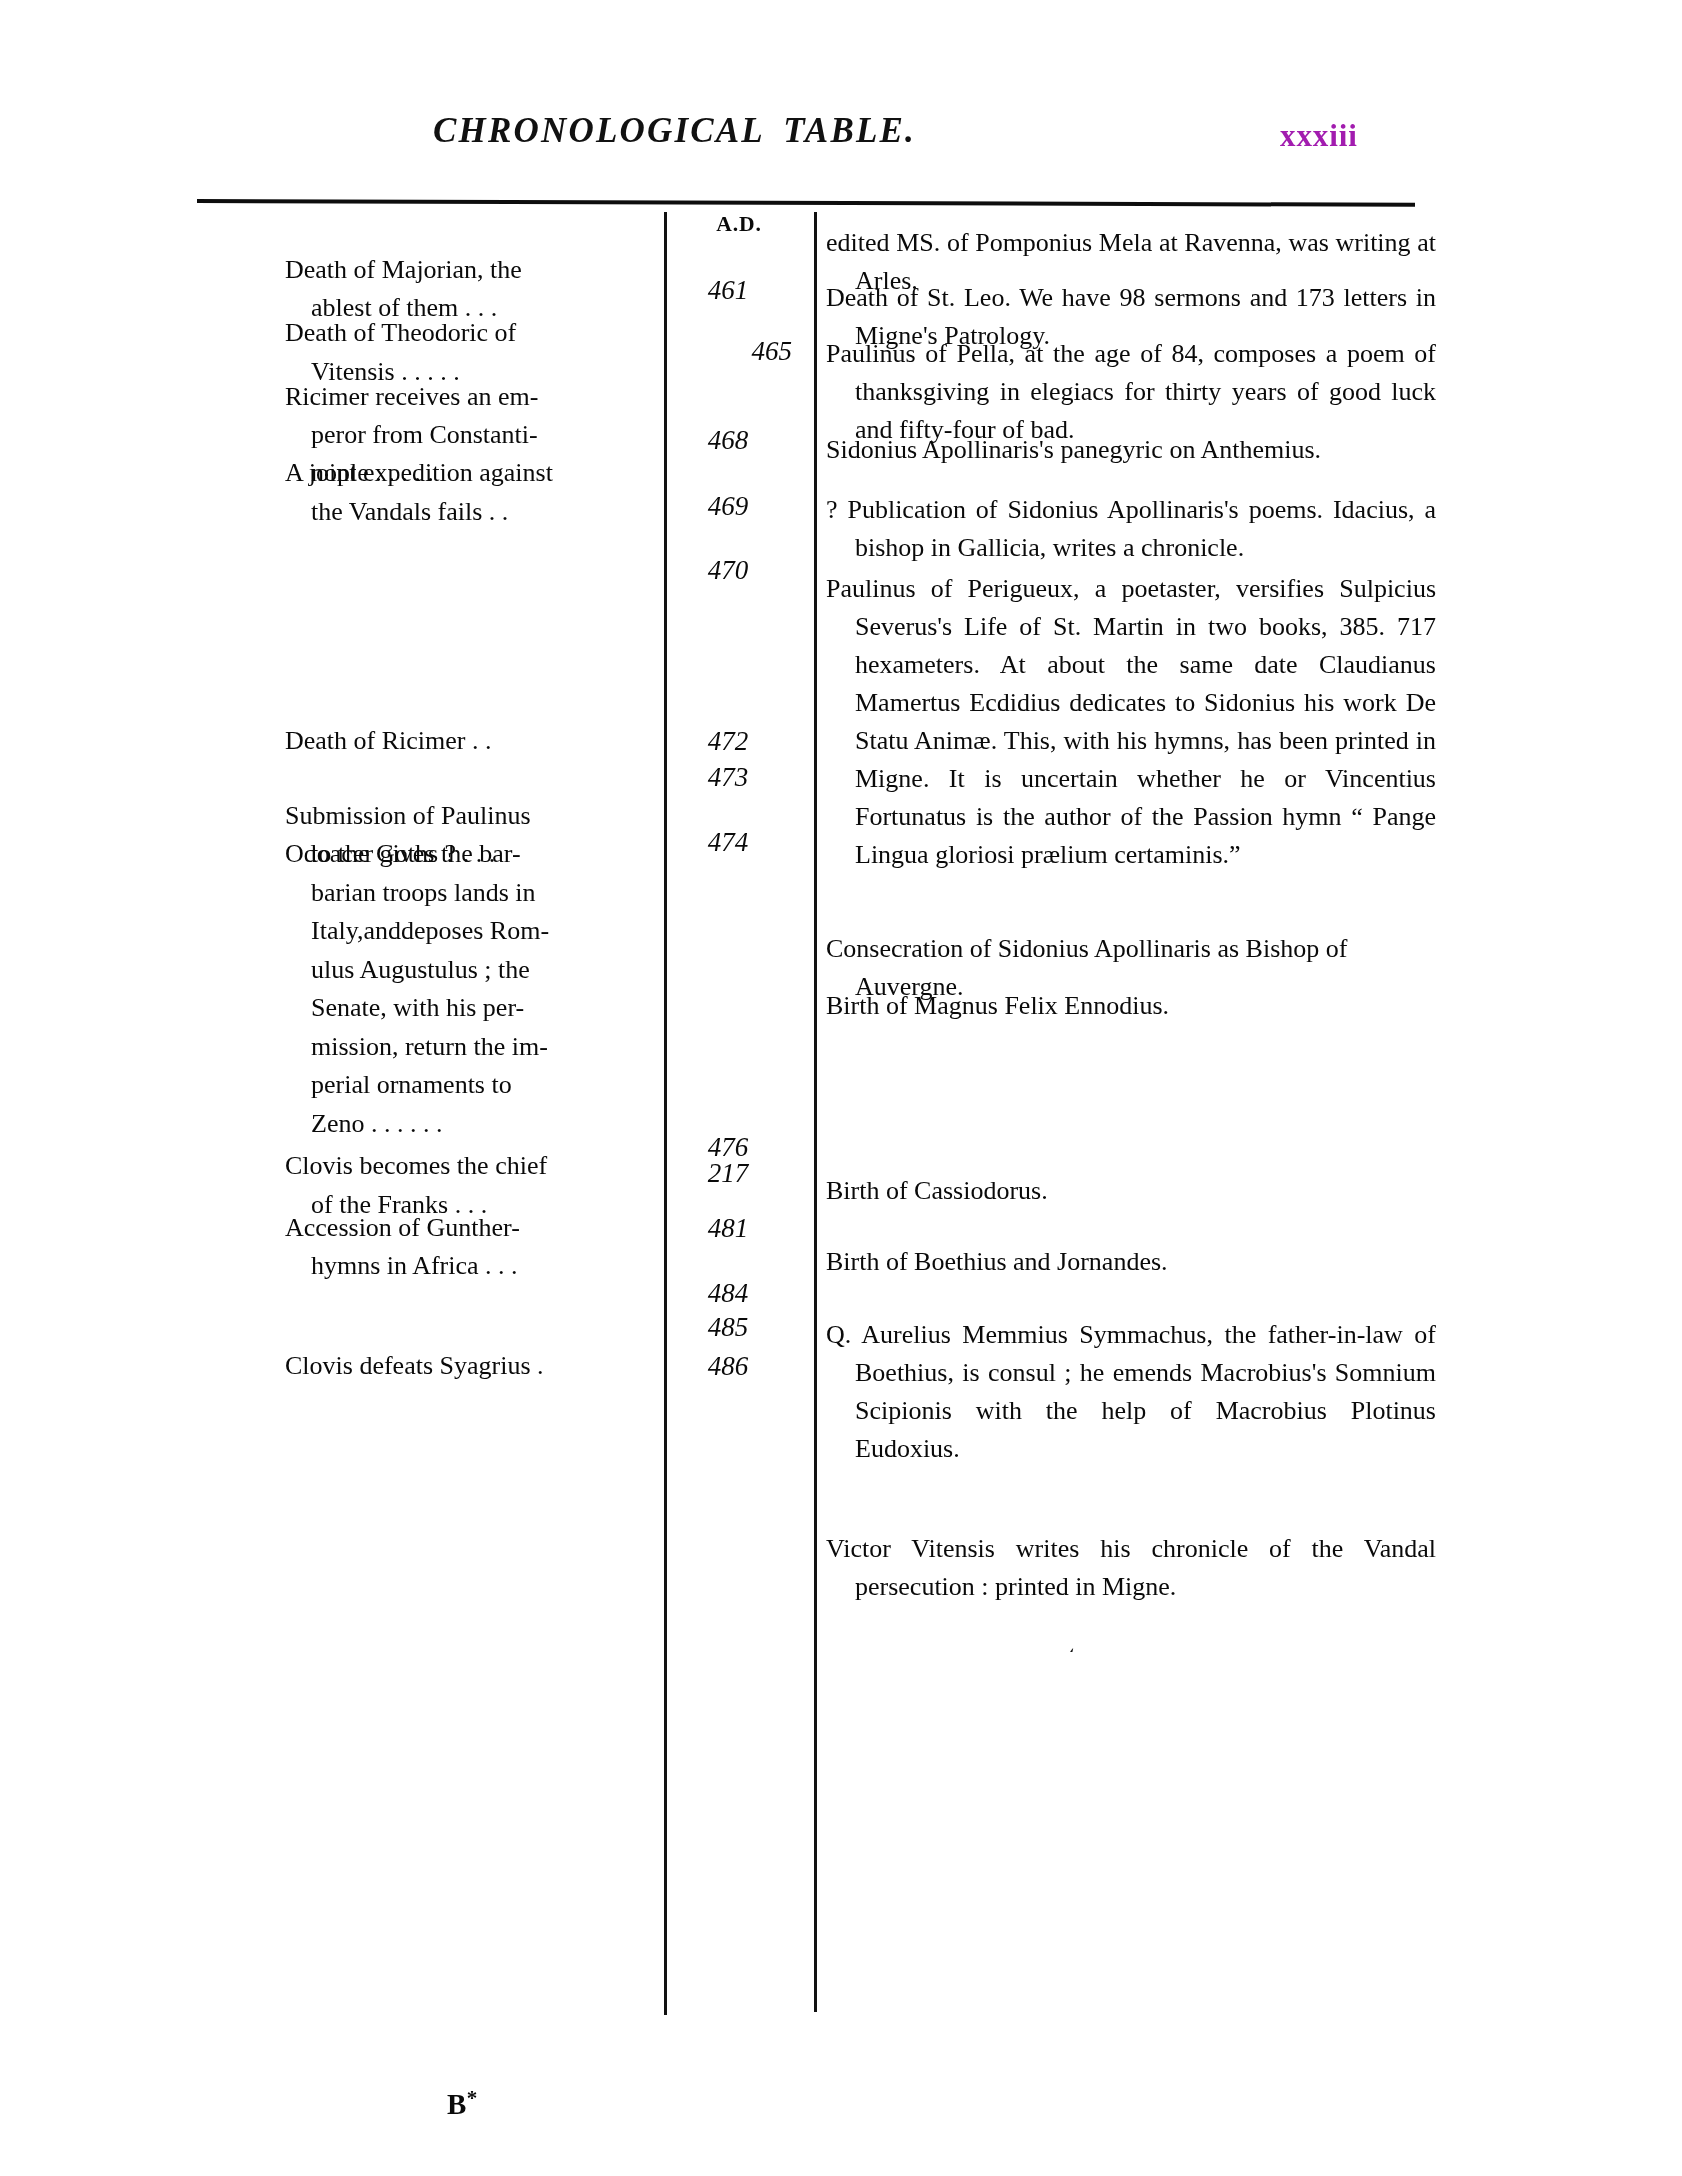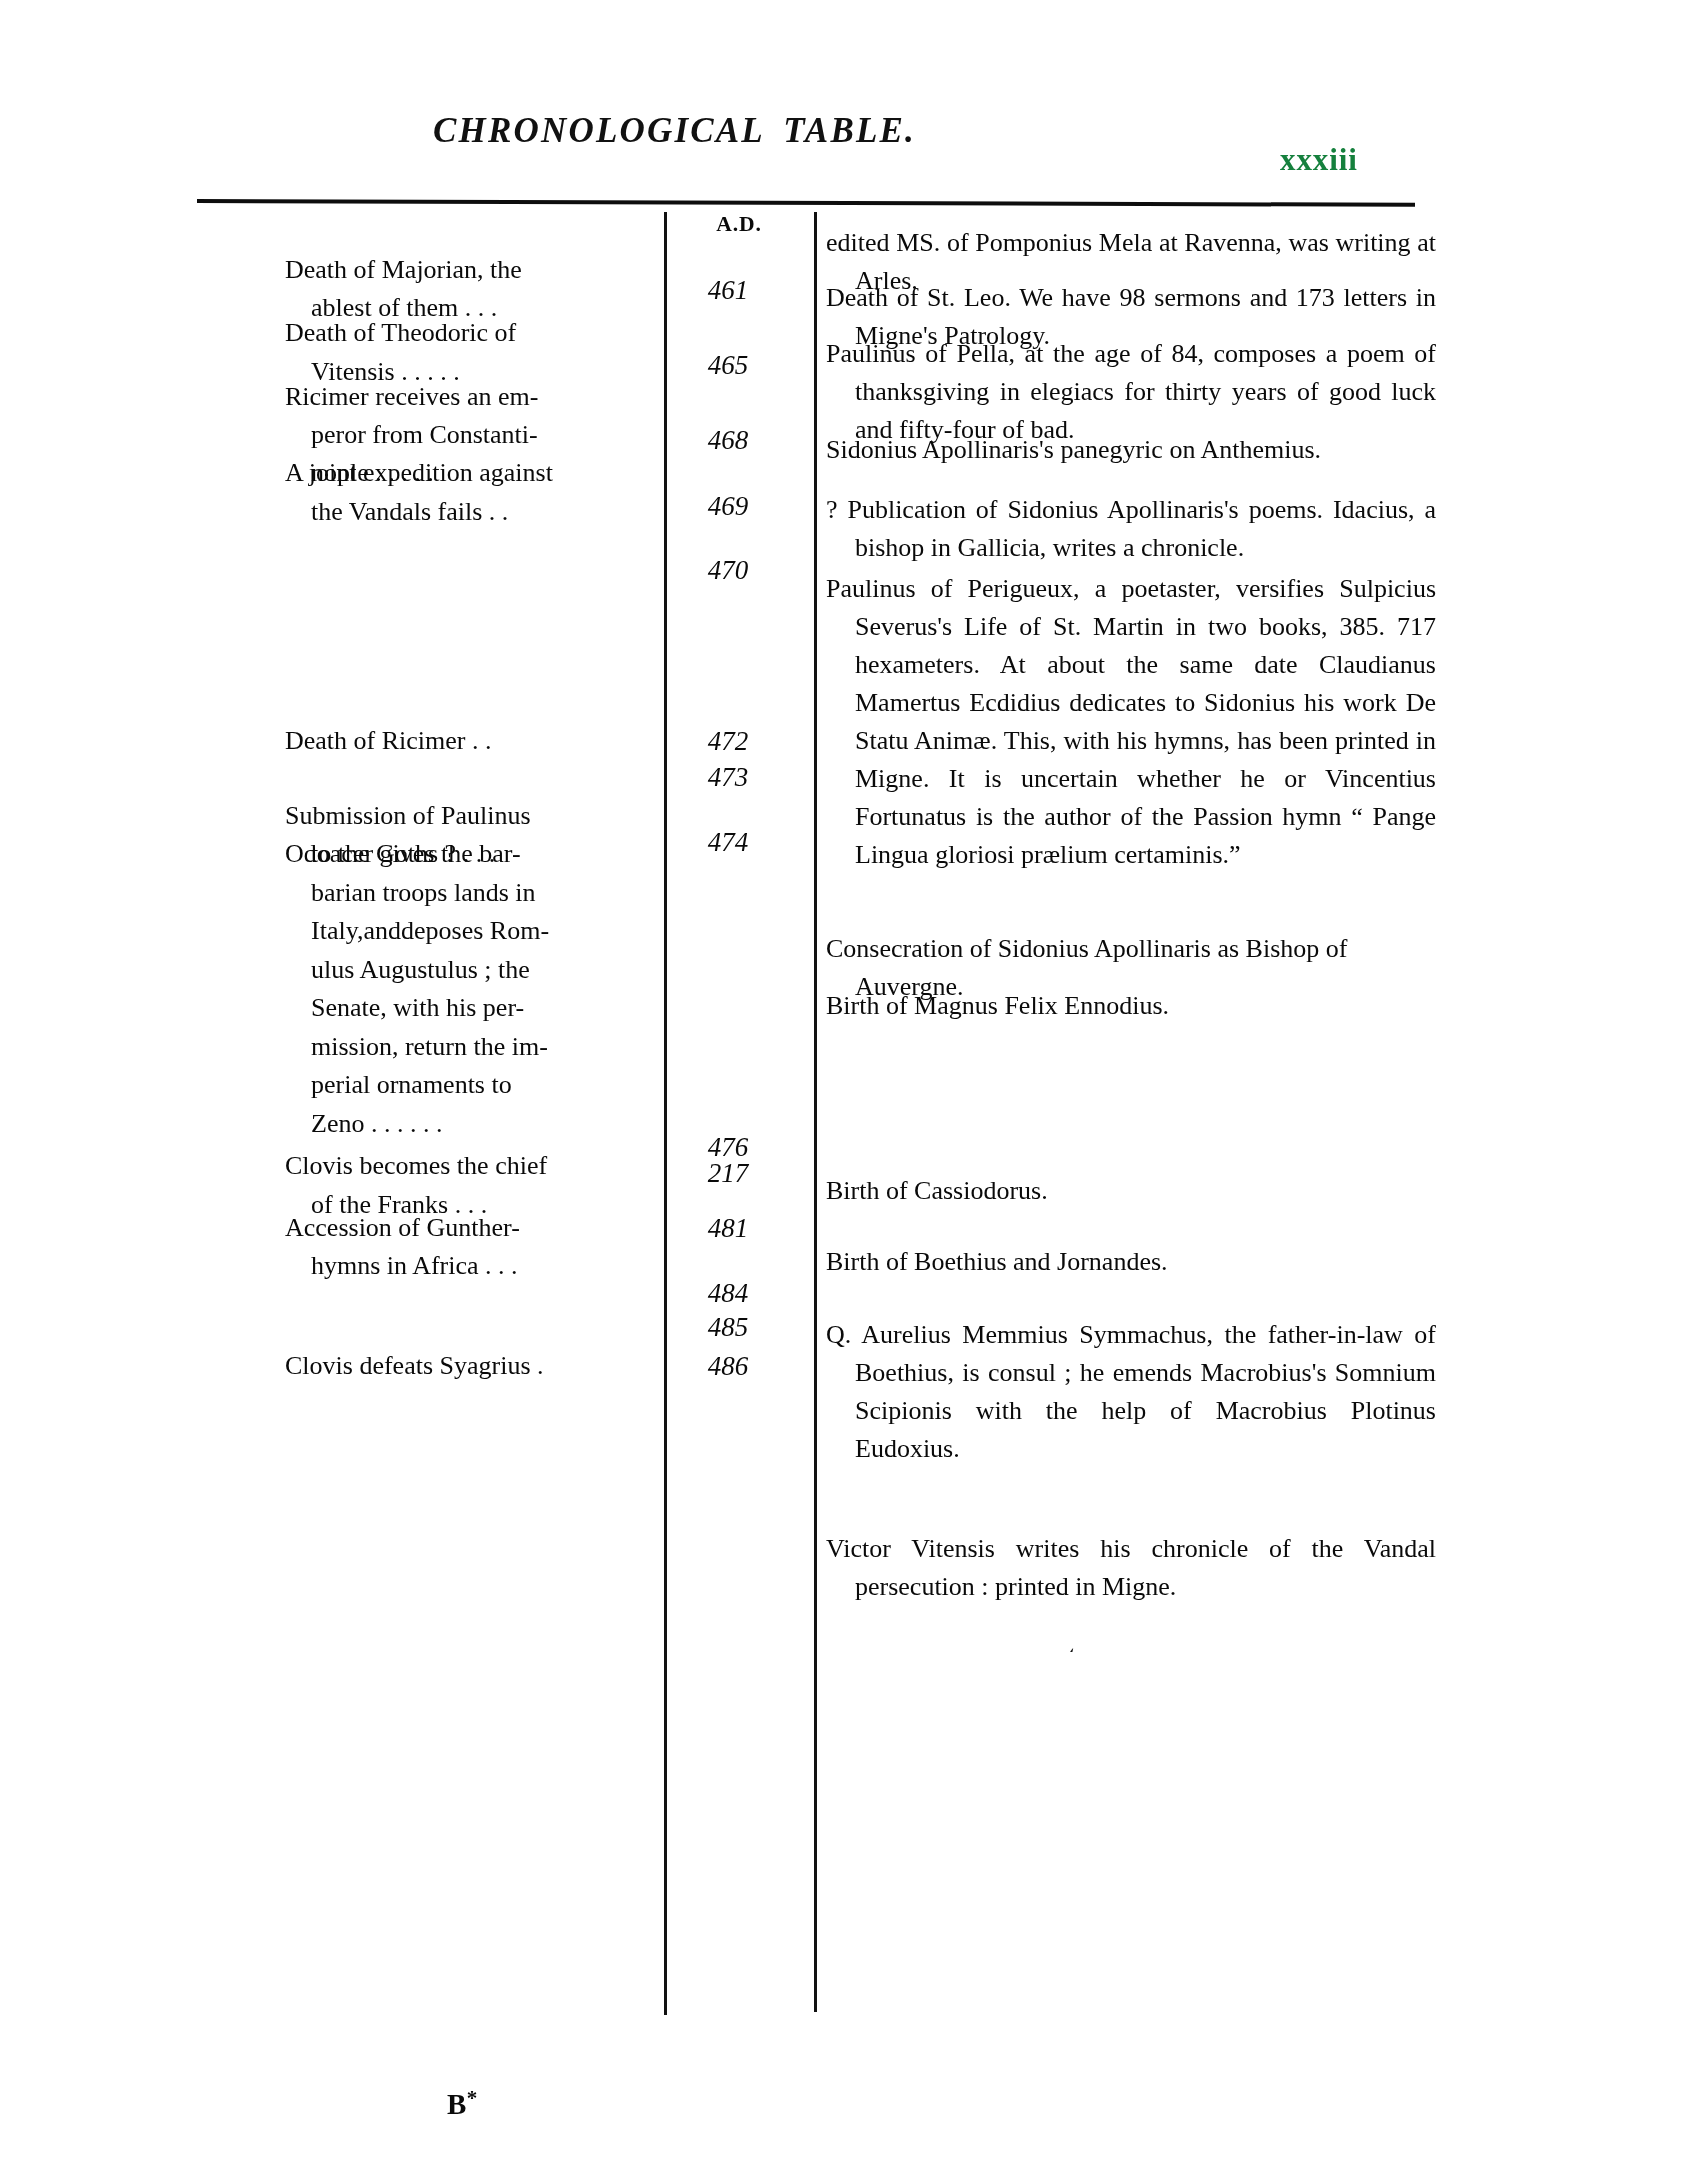--- a/index.html
+++ b/index.html
@@ -44,22 +44,21 @@
     color: #111;
   }
 
   .folio {
     position: absolute;
     left: 1280px;
     top: 7px;
     font-size: 31px;
     font-weight: 700;
     letter-spacing: 0.9px;
-    color: #15803d;
-    margin-top: 24px;
+    color: #a21caf;
   }
 
   
   .rule-top {
     position: absolute;
     left: 197px;
     top: 199px;
     width: 1218px;
     height: 4.3px;
     background: #0d0d0d;
@@ -206,21 +205,21 @@
       <div class="lline indent" style="top: 866px;">Zeno  .   .   .   .   .   .</div>
       <div class="lline" style="top: 908px;">Clovis becomes the chief</div>
       <div class="lline indent" style="top: 947px;">of the Franks  .   .   .</div>
       <div class="lline" style="top: 970px;">Accession  of  Gunther-</div>
       <div class="lline indent" style="top: 1008px;">hymns in Africa .   .   .</div>
       <div class="lline" style="top: 1108px;">Clovis defeats Syagrius .</div>
     </div>
 
   <div class="col-years" id="year-col">
       <div class="yr" style="top: 32px;">461</div>
-      <div class="yr" style="top: 107px;">465</div>
+      <div class="yr" style="top: 93px; text-align: right;">465</div>
       <div class="yr" style="top: 182px;">468</div>
       <div class="yr" style="top: 248px;">469</div>
       <div class="yr" style="top: 312px;">470</div>
       <div class="yr" style="top: 483px;">472</div>
       <div class="yr" style="top: 519px;">473</div>
       <div class="yr" style="top: 584px;">474</div>
       <div class="yr" style="top: 889px;">476</div>
       <div class="yr" style="top: 915px;">217</div>
       <div class="yr" style="top: 970px;">481</div>
       <div class="yr" style="top: 1035px;">484</div>

